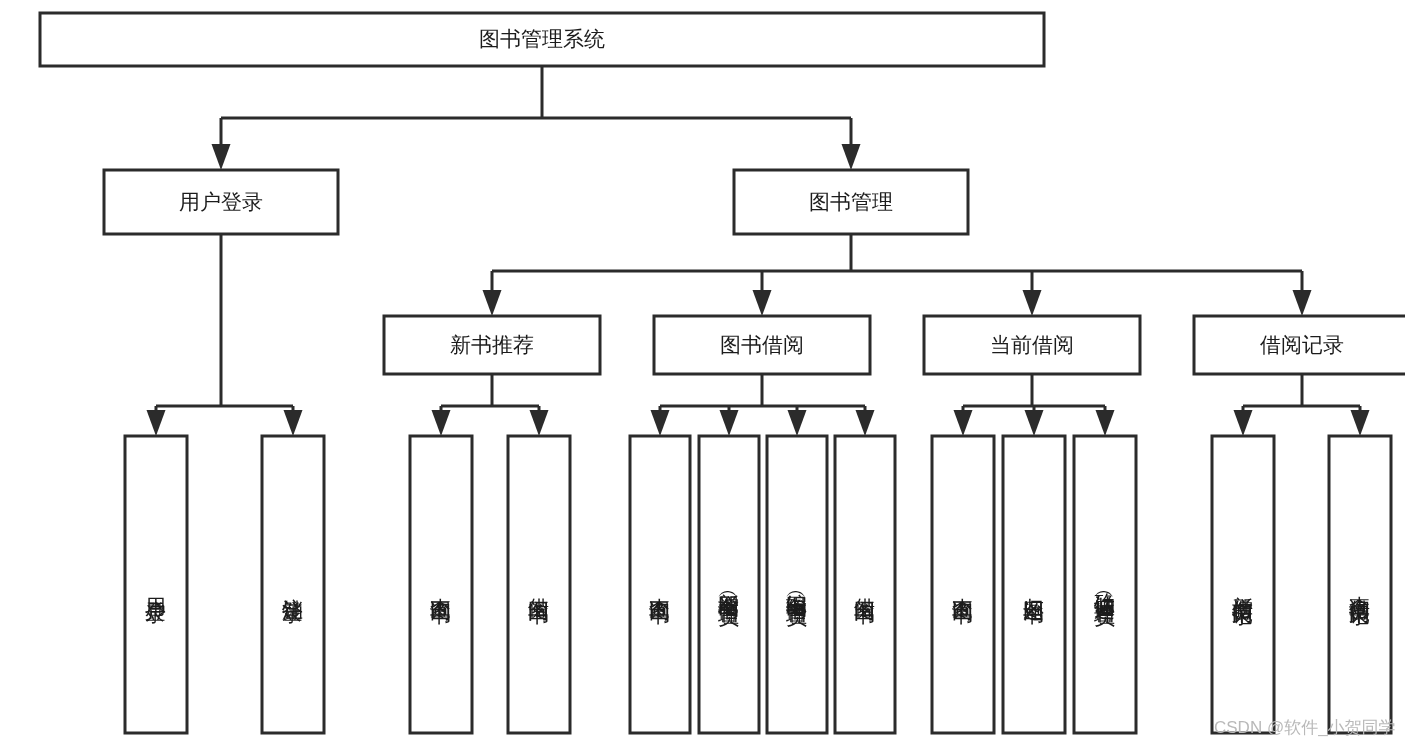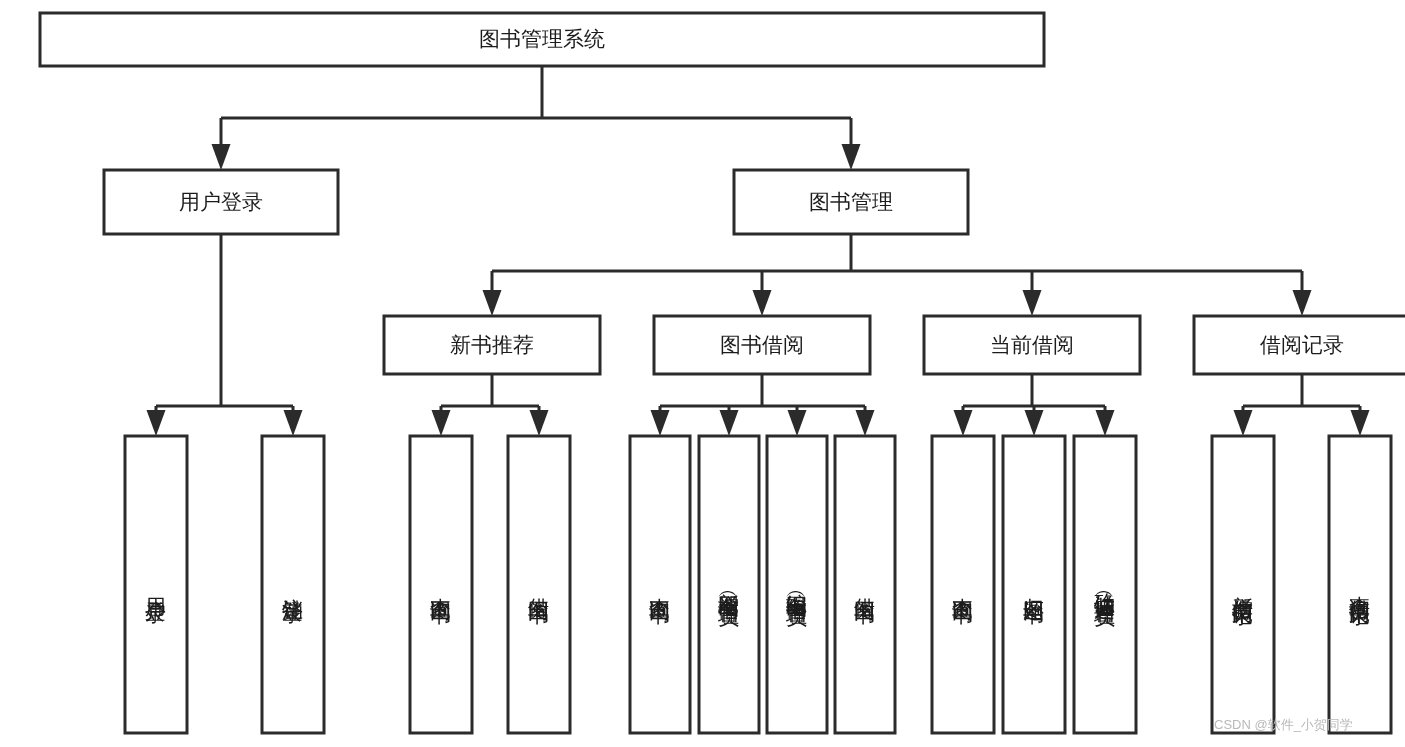--- a/index.html
+++ b/index.html
@@ -61,21 +61,21 @@
     display: flex;
     align-items: center;
     justify-content: center;
     line-height: 1;
     pointer-events: none;
     user-select: none;
   }
   .watermark {
     position: absolute;
     font-family: "Liberation Sans", "DejaVu Sans", sans-serif;
-    font-size: 13px;
+    font-size: 17px;
     color: #b9b9b9;
     white-space: nowrap;
   }
 </style>
 </head>
 <body>
 
 <div id="diagram-root">
   <svg id="tree-svg" viewBox="0 0 1405 747" xmlns="http://www.w3.org/2000/svg">
     <g id="connector-layer">

